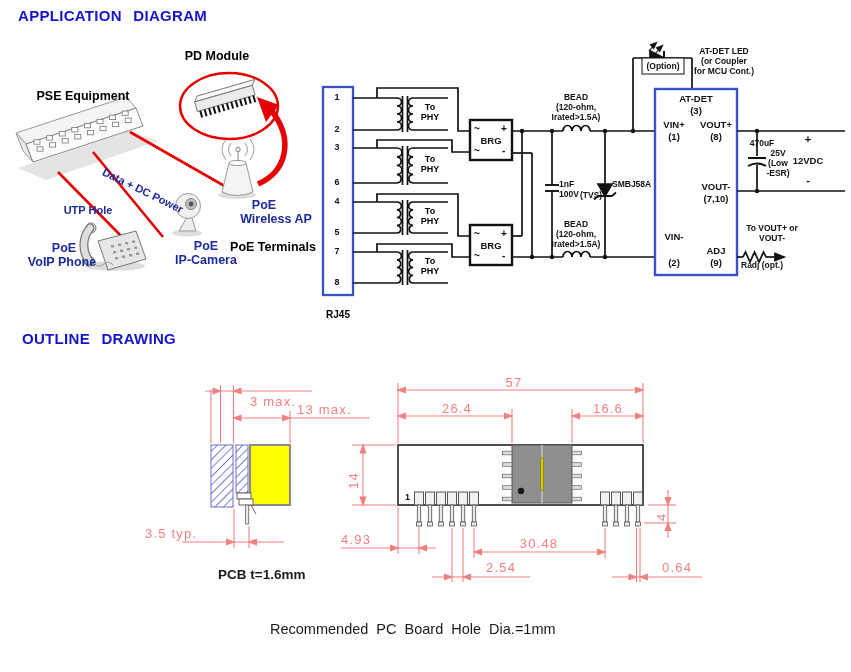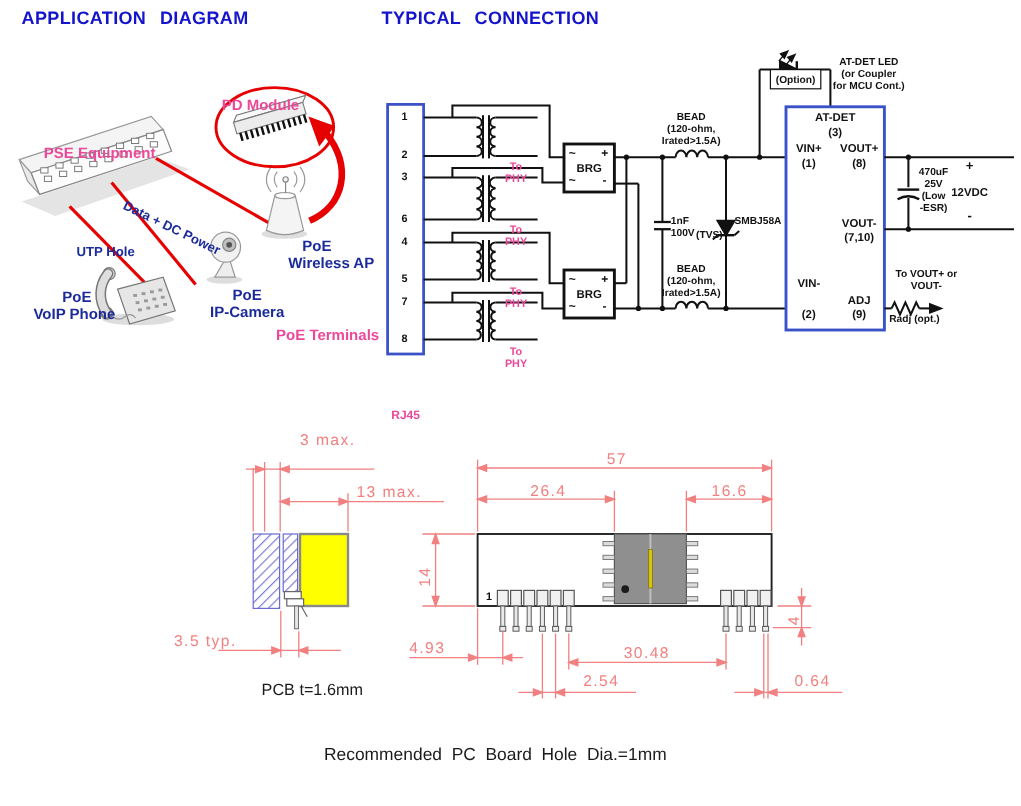--- a/index.html
+++ b/index.html
@@ -3,26 +3,26 @@
 <meta charset="utf-8">
 <style>
   html,body{margin:0;padding:0;background:#fff;}
   .page{position:relative;width:851px;height:672px;background:#fff;overflow:hidden;
         font-family:"Liberation Sans",sans-serif;}
   .art{position:absolute;left:0;top:0;}
   .lbl{position:absolute;font-family:"Liberation Sans",sans-serif;font-weight:bold;
        color:#111;white-space:nowrap;line-height:1;}
   .ctr{transform:translateX(-50%);}
   .hdr{font-size:15px;color:#1414cc;letter-spacing:.3px;word-spacing:7px;}
-  .red{color:#ec4899;margin-top:32px;}
+  .red{color:#000000;}
   .navy{color:#1c2b9b;}
   .s12{font-size:12.5px;} .s11{font-size:11px;} .s10{font-size:10px;}
   .s95{font-size:9.5px;} .s9{font-size:9px;} .s85{font-size:8.5px;}
   .dim{font-weight:normal;font-size:13px;color:#f28080;letter-spacing:1.2px;}
-  .blk{font-weight:normal;color:#1a1a1a;}
+  .blk{font-weight:bold;color:#1a1a1a;}
   .rotdata{transform:rotate(26deg);transform-origin:0 50%;}
   .rot90{transform:rotate(-90deg);transform-origin:0 0;}
   .foot{font-size:14.5px;font-weight:normal;color:#1a1a1a;word-spacing:4px;}
 </style>
 </head>
 <body>
 
 <div class="page">
 
 <svg class="art" width="851" height="672" viewBox="0 0 851 672">
@@ -380,21 +380,21 @@
         <polygon points="463,577 470.5,574.2 470.5,579.8"></polygon>
     <line x1="636.5" y1="528" x2="636.5" y2="582"></line>
         <line x1="640" y1="528" x2="640" y2="582"></line>
     <line x1="612" y1="577" x2="702" y2="577"></line>
     <polygon points="636.5,577 629,574.2 629,579.8"></polygon>
         <polygon points="640,577 647.5,574.2 647.5,579.8"></polygon>
   </g>
 </svg>
 
 <div class="lbl hdr" style="left:18px;top:8px">APPLICATION DIAGRAM</div>
-<div class="lbl hdr" style="left:318px;top:8px">TYPICAL CONNECTION</div>
+<div class="lbl hdr" style="left:22px;top:331px">OUTLINE DRAWING</div>
 
 <div class="lbl red s12 ctr" style="left:217px;top:50px">PD Module</div>
 <div class="lbl red s12 ctr" style="left:83px;top:90px">PSE Equipment</div>
 <div class="lbl navy s11 ctr" style="left:88px;top:205px">UTP Hole</div>
 <div class="lbl navy s11 rotdata" style="left:103px;top:166px">Data + DC Power</div>
 <div class="lbl navy s12 ctr" style="left:64px;top:242px">PoE</div>
 <div class="lbl navy s12 ctr" style="left:62px;top:256px">VoIP Phone</div>
 <div class="lbl navy s12 ctr" style="left:206px;top:240px">PoE</div>
 <div class="lbl navy s12 ctr" style="left:206px;top:254px">IP-Camera</div>
 <div class="lbl navy s12 ctr" style="left:264px;top:199px">PoE</div>
@@ -455,32 +455,32 @@
 <div class="lbl s95 ctr" style="left:674px;top:132px">(1)</div>
 <div class="lbl s95 ctr" style="left:716px;top:120px">VOUT+</div>
 <div class="lbl s95 ctr" style="left:716px;top:132px">(8)</div>
 <div class="lbl s95 ctr" style="left:716px;top:182px">VOUT-</div>
 <div class="lbl s95 ctr" style="left:716px;top:194px">(7,10)</div>
 <div class="lbl s95 ctr" style="left:674px;top:232px">VIN-</div>
 <div class="lbl s95 ctr" style="left:674px;top:258px">(2)</div>
 <div class="lbl s95 ctr" style="left:716px;top:246px">ADJ</div>
 <div class="lbl s95 ctr" style="left:716px;top:258px">(9)</div>
 
-<div class="lbl s85 ctr" style="left:778px;top:139px">470uF</div>
+<div class="lbl s85 ctr" style="left:762px;top:139px">470uF</div>
 <div class="lbl s85 ctr" style="left:778px;top:149px">25V</div>
 <div class="lbl s85 ctr" style="left:778px;top:159px">(Low</div>
 <div class="lbl s85 ctr" style="left:778px;top:169px">-ESR)</div>
 <div class="lbl s11 ctr" style="left:808px;top:134px">+</div>
 <div class="lbl s95 ctr" style="left:808px;top:156px">12VDC</div>
 <div class="lbl s11 ctr" style="left:808px;top:175px">-</div>
 <div class="lbl s85 ctr" style="left:772px;top:224px">To VOUT+ or</div>
 <div class="lbl s85 ctr" style="left:772px;top:234px">VOUT-</div>
 <div class="lbl s85" style="left:741px;top:261px">Radj (opt.)</div>
 
-<div class="lbl dim" style="left:250px;top:360px">3 max.</div>
+<div class="lbl dim" style="left:250px;top:395px">3 max.</div>
 <div class="lbl dim" style="left:297px;top:403px">13 max.</div>
 <div class="lbl dim rot90" style="left:347px;top:489px">14</div>
 <div class="lbl dim" style="left:145px;top:527px">3.5 typ.</div>
 <div class="lbl dim" style="left:341px;top:533px">4.93</div>
 <div class="lbl dim ctr" style="left:514px;top:376px">57</div>
 <div class="lbl dim ctr" style="left:457px;top:402px">26.4</div>
 <div class="lbl dim ctr" style="left:608px;top:402px">16.6</div>
 <div class="lbl dim ctr" style="left:539px;top:537px">30.48</div>
 <div class="lbl dim" style="left:486px;top:561px">2.54</div>
 <div class="lbl dim" style="left:662px;top:561px">0.64</div>

